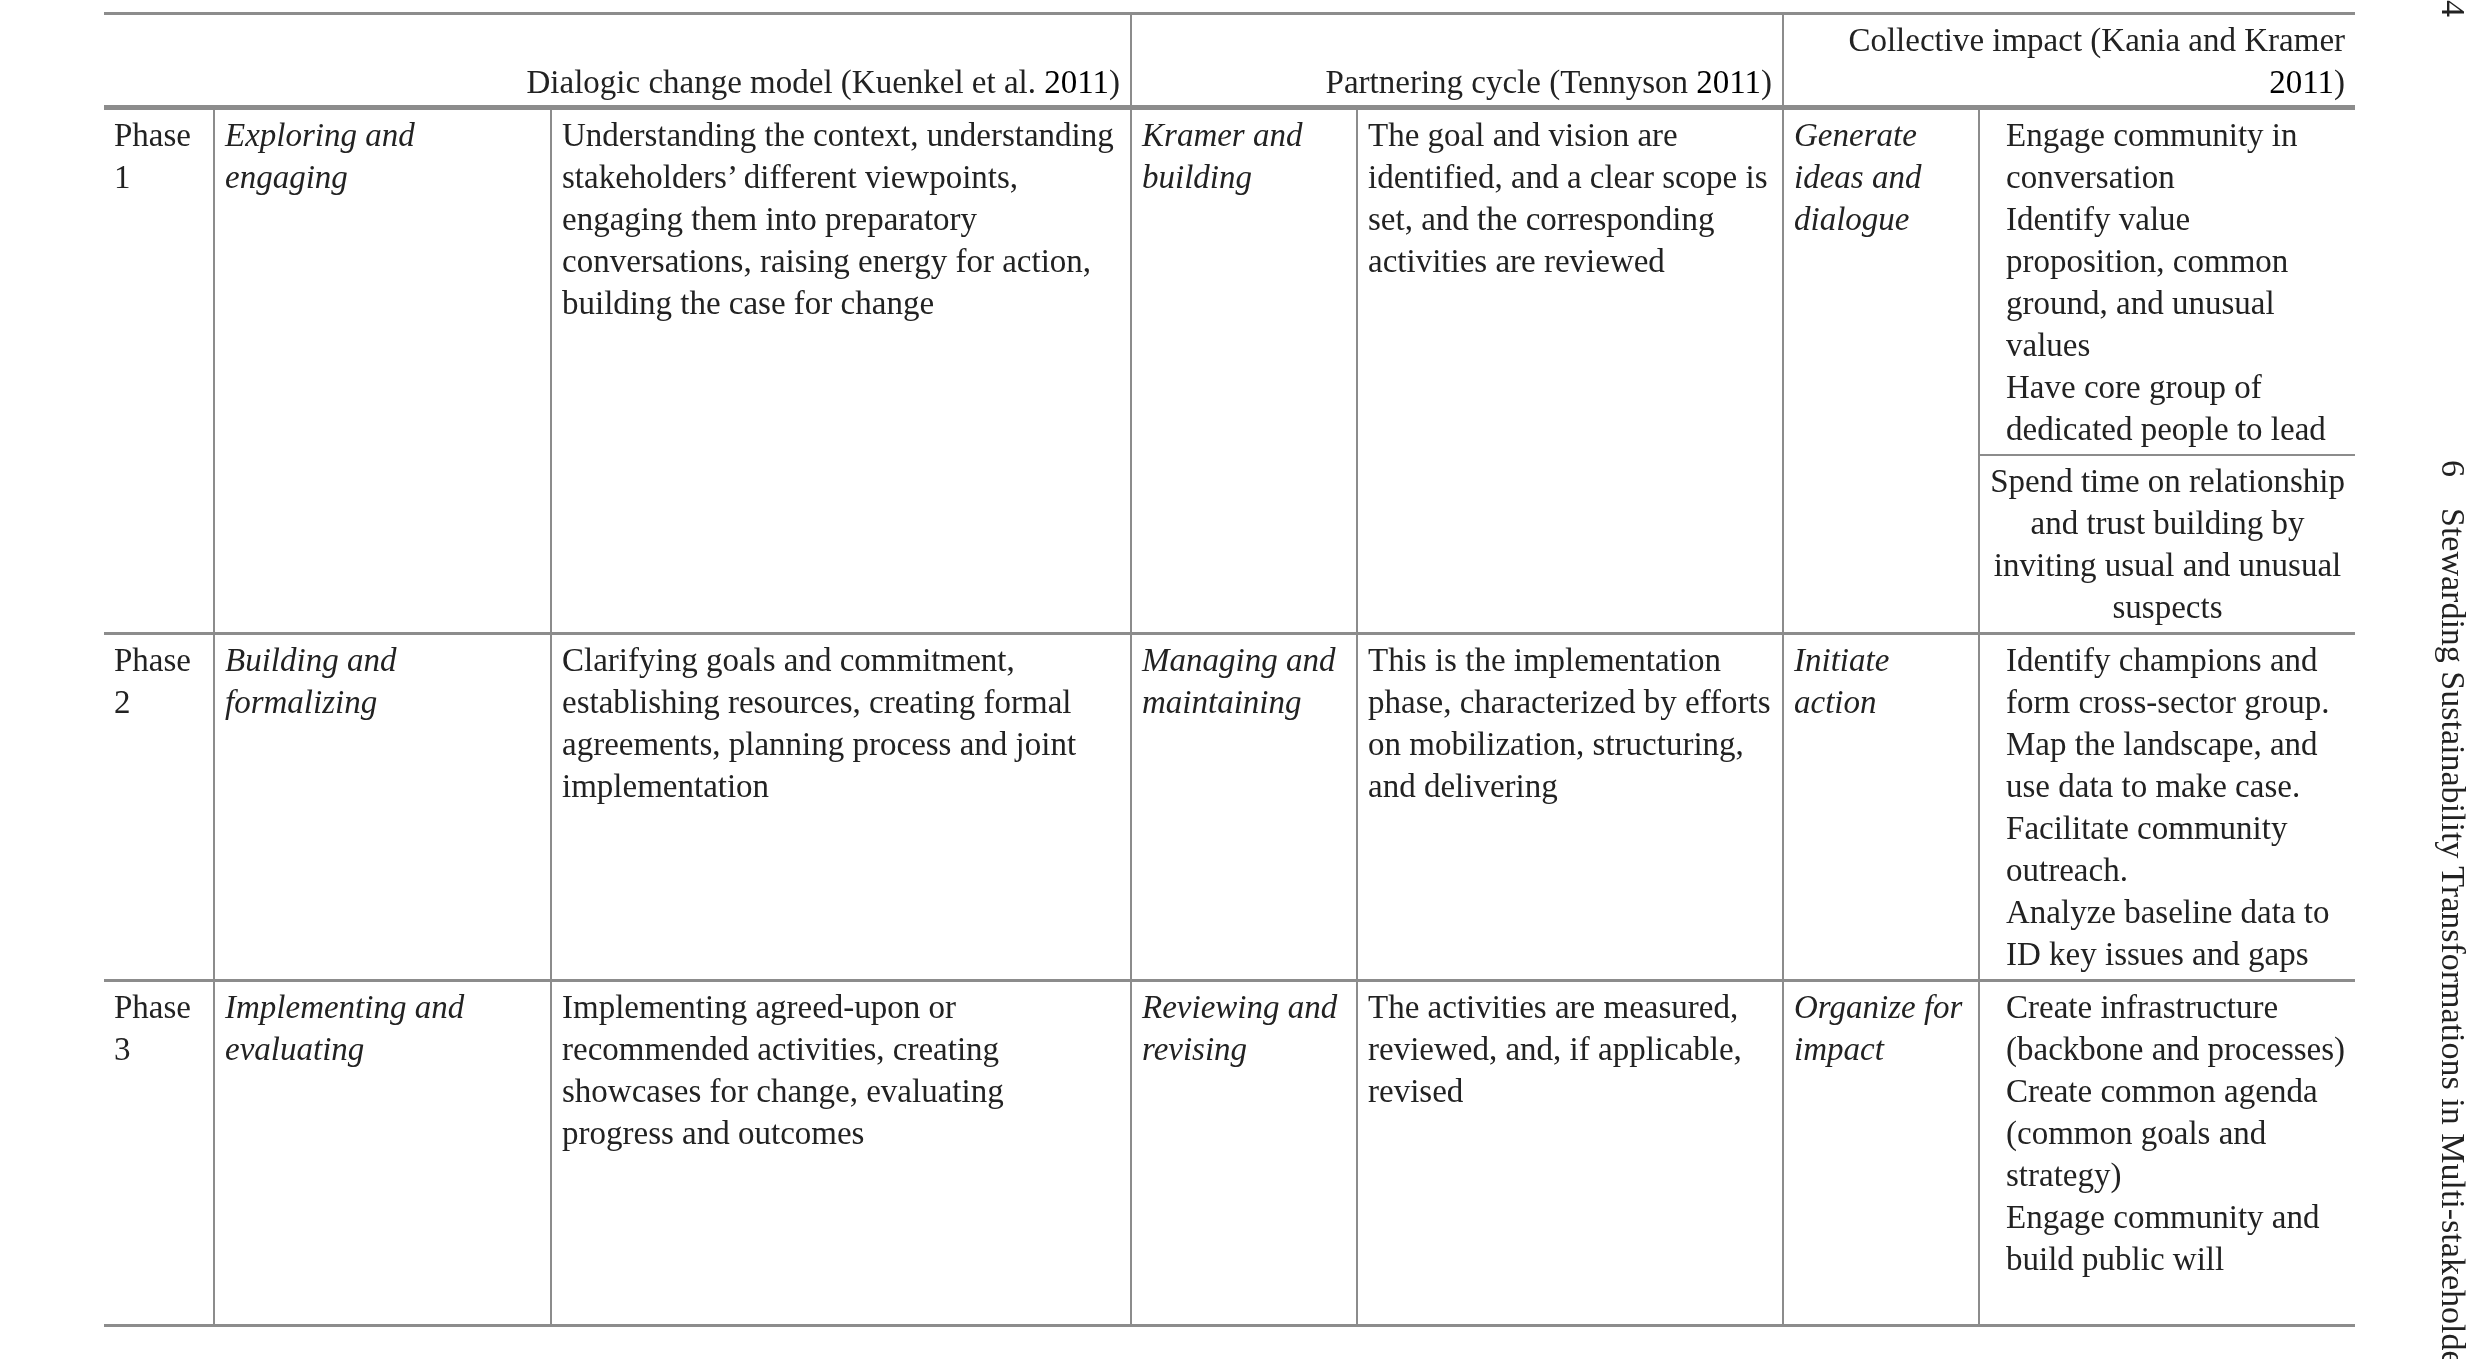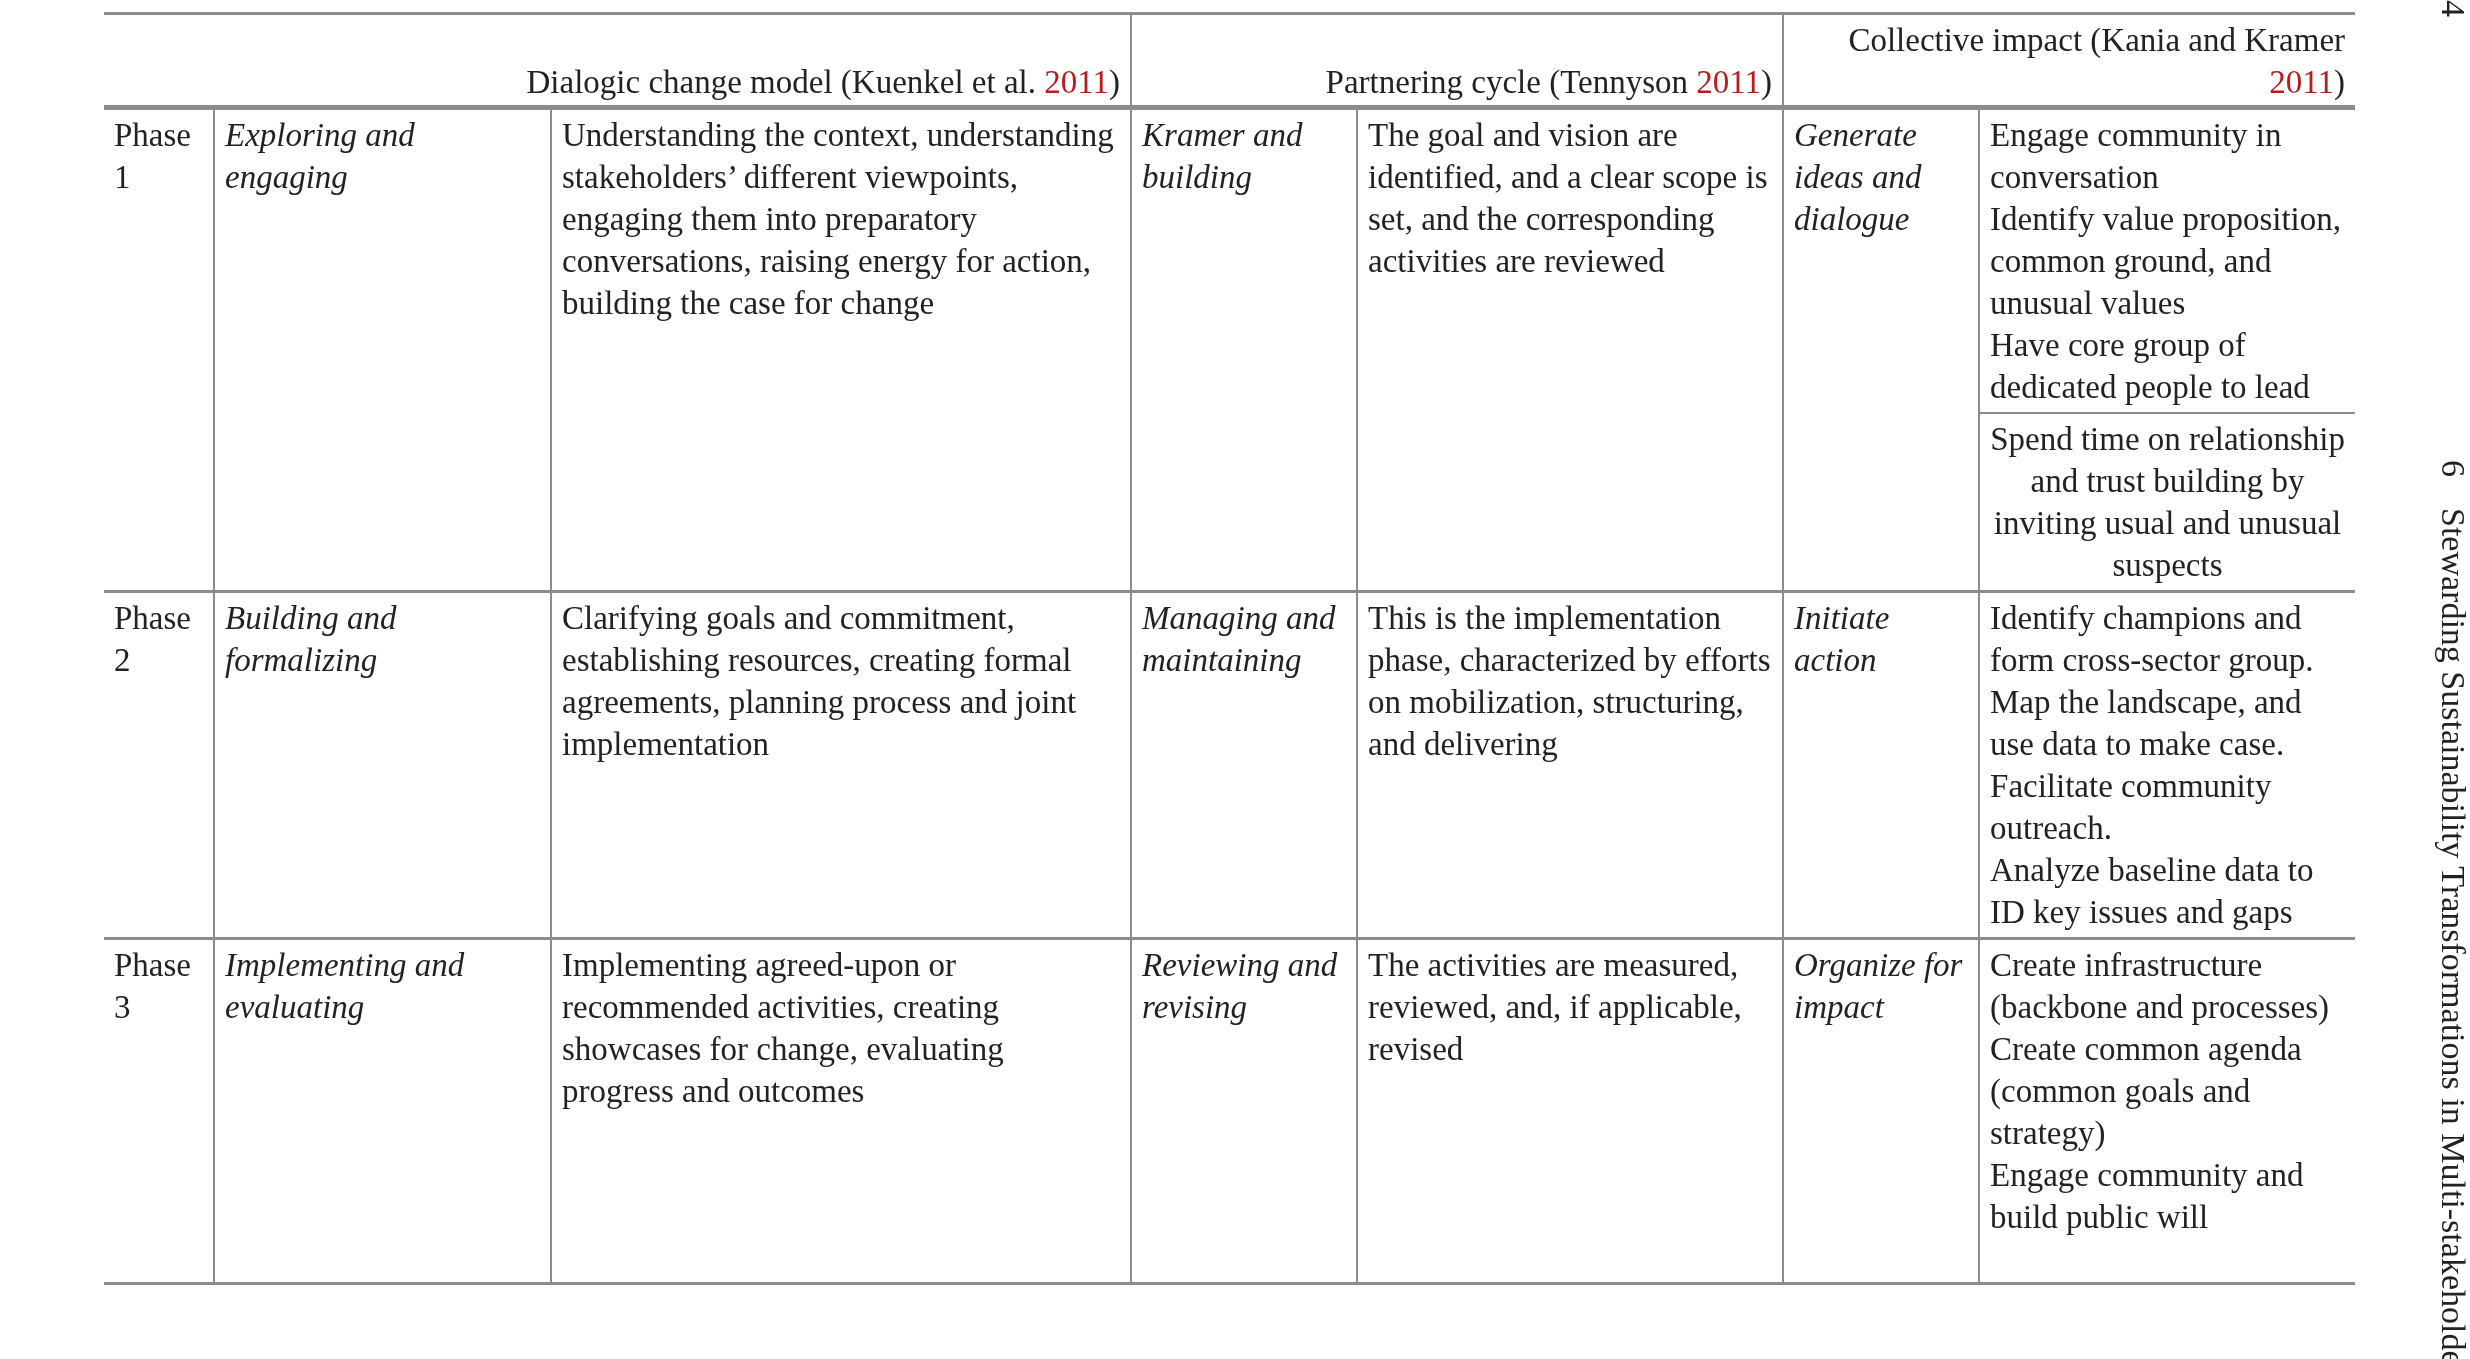--- a/index.html
+++ b/index.html
@@ -61,24 +61,25 @@
       text-align: right;
     }
     tbody tr.phase-row td {
       border-bottom: 3px solid #8c8c8c;
     }
     tr.row-1 td.main { height: 340px; }
     tr.row-2 td { height: 334px; }
     tr.row-3 td { height: 334px; }
 
     .italic { font-style: italic; }
-    .cite { color: #b91c1c; font-family: Liberation Serif, serif; }
+    .cite { color: #000000; font-family: Liberation Serif, serif; }
 
     .subcell {
       display: block;
+      margin-left: 16px;
     }
     .subcell + .subcell {
       border-top: 2px solid #8c8c8c;
       margin-left: -10px;
       margin-right: -10px;
       padding-left: 10px;
       padding-right: 10px;
       padding-top: 4px;
       margin-top: 4px;
       text-align: center;

